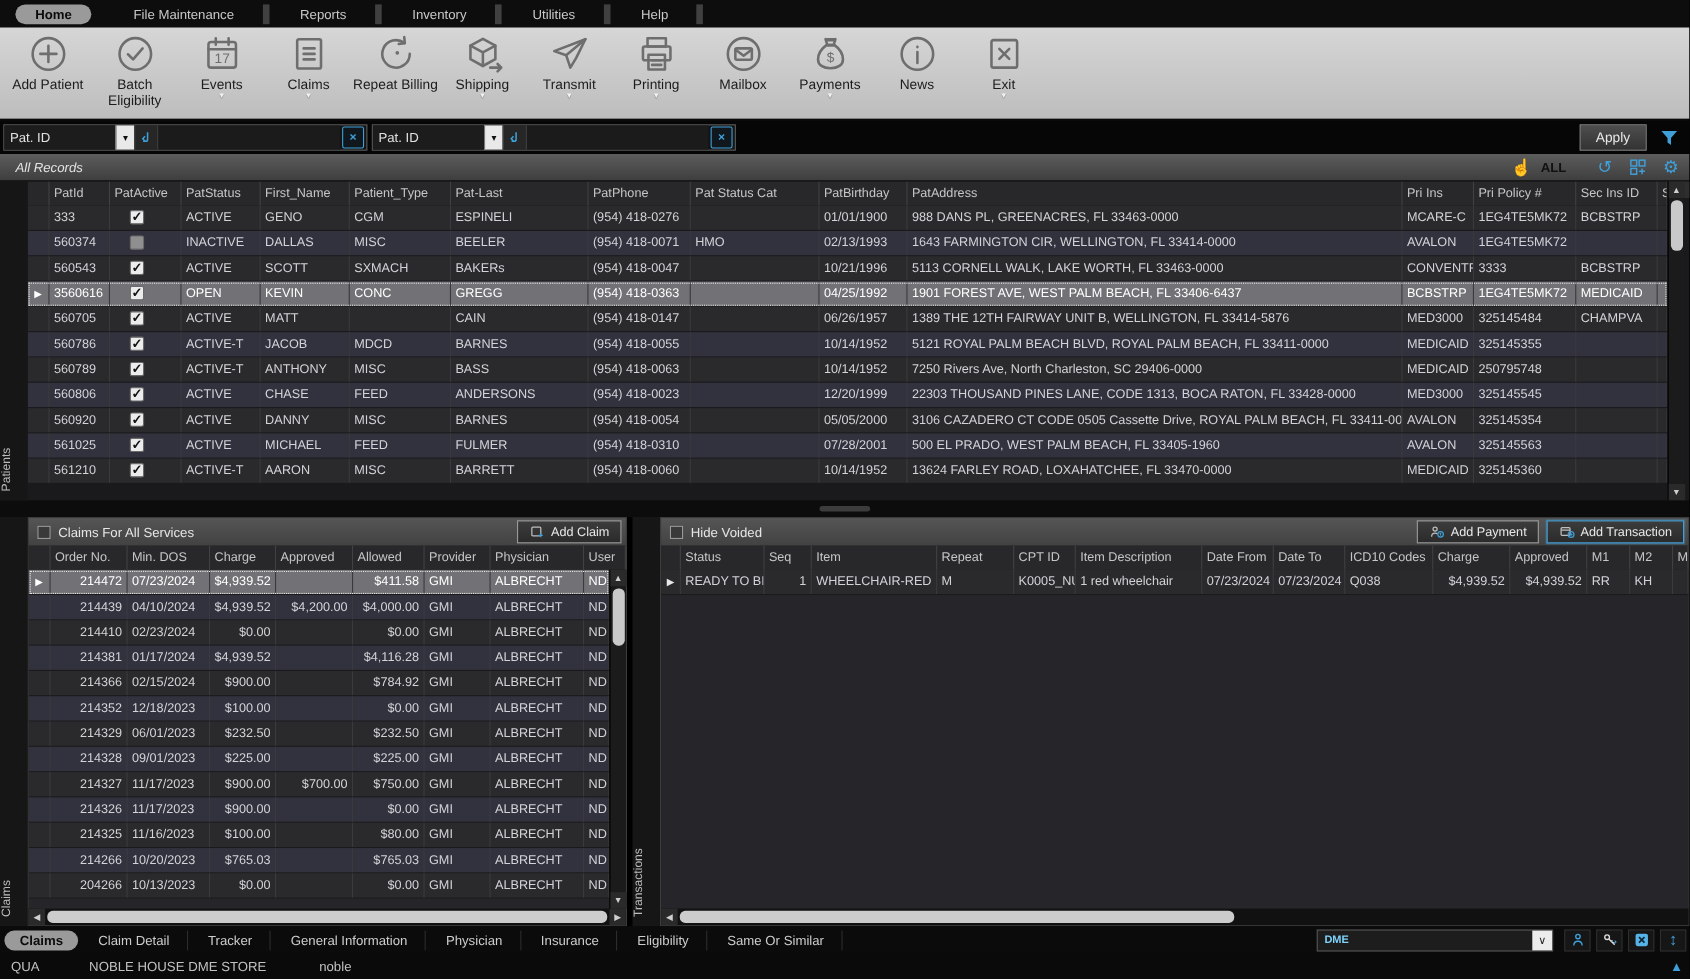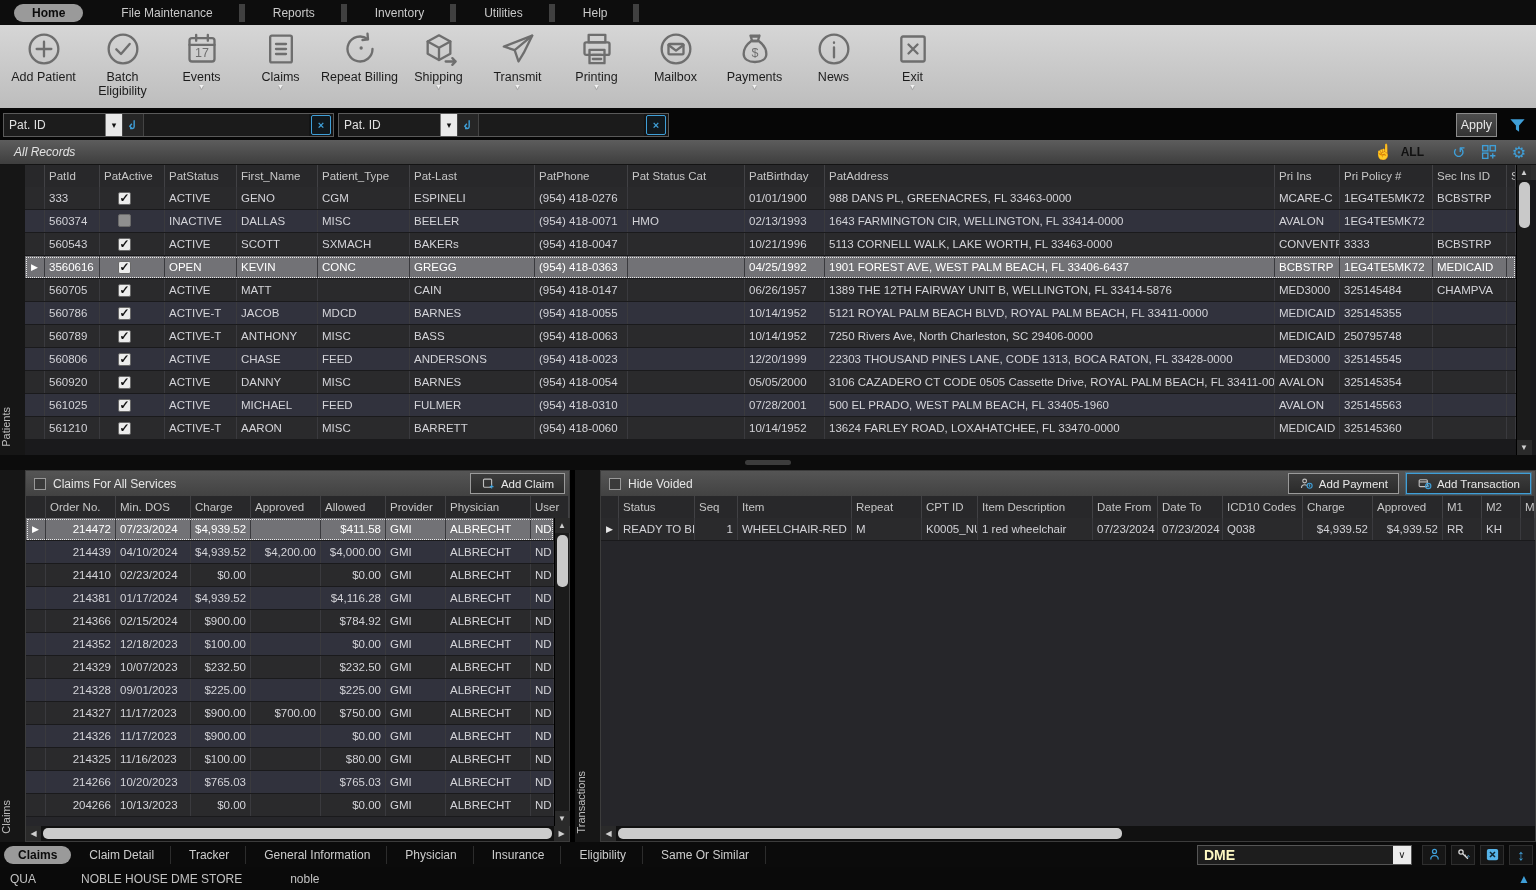--- a/index.html
+++ b/index.html
@@ -23,21 +23,21 @@
   .filterrow { height:30px; background:#060606; display:flex; align-items:center; padding:2px 3px; gap:4px; flex:0 0 auto; }
   .fgroup { display:flex; align-items:center; height:24px; border:1px solid #5a5a5a; background:#141414; }
   .fselect { display:flex; align-items:center; width:118px; height:22px; background:#1c1c1c; }
   .fselect-text { flex:1; font-size:12px; color:#e0e0e0; padding-left:5px; }
   .fselect-btn { width:17px; height:22px; background:#e9e9e9; color:#111; font-size:9px; display:flex; align-items:center; justify-content:center; border-left:1px solid #777; }
   .fpull { width:22px; height:22px; background:#262626; border-left:1px solid #444; border-right:1px solid #444; display:flex; align-items:center; justify-content:center; color:#3f9fd8; }
   .fpull svg { width:14px; height:14px; }
   .finput { width:165px; height:22px; background:#1b1b1b; border:none; outline:none; color:#e5e5e5; font-size:12px; padding:0 4px; font-family:"Liberation Sans",sans-serif; }
   .fclear { width:20px; height:20px; margin:0 2px; border:1px solid #3f9fd8; border-radius:2px; background:#10181d; color:#3f9fd8; font-size:11px; font-weight:bold; display:flex; align-items:center; justify-content:center; }
   .fspacer { flex:1; }
-  .apply-btn { height:24px; padding:0 4px; background:linear-gradient(#4e4e4e,#333); border:1px solid #8a8a8a; color:#e8e8e8; font-size:12.5px; display:flex; align-items:center; }
+  .apply-btn { height:24px; padding:0 14px; background:linear-gradient(#4e4e4e,#333); border:1px solid #8a8a8a; color:#e8e8e8; font-size:12.5px; display:flex; align-items:center; }
   .funnel { width:24px; height:24px; color:#3f9fd8; display:flex; align-items:center; justify-content:center; margin:0 4px; }
   .funnel svg { width:19px; height:19px; }
 
   
   .recordsbar { height:25px; background:linear-gradient(#5d5d5d,#3e3e3e); display:flex; align-items:center; padding:0 6px 0 14px; flex:0 0 auto; border-bottom:1px solid #141414; }
   .records-label { font-size:12px; font-style:italic; color:#e3e3e3; flex:1; }
   .hand-icon { font-size:15px; color:#f5f5f5; margin-right:8px; }
   .all-label { font-size:12px; font-weight:bold; color:#111; margin-right:16px; }
   .rb-ic { width:22px; height:22px; color:#3f9fd8; display:flex; align-items:center; justify-content:center; margin-left:8px; font-size:16px; }
   .rb-ic svg { width:18px; height:18px; }
@@ -88,21 +88,21 @@
   .pbtn.focused { border:1px solid #3f9fd8; box-shadow:0 0 0 1px #3f9fd855; }
   .rows-region { flex:1; display:flex; min-height:0; position:relative; }
   .empty-fill { flex:1; background:#26262a; }
 
   
   .tabbar { height:25px; background:#0b0b0b; display:flex; align-items:center; padding-left:4px; flex:0 0 auto; gap:2px; }
   .btab { color:#cdcdcd; font-size:12px; padding:2px 16px; border-right:1px solid #2c2c2c; white-space:nowrap; }
   .btab.active { background:#9a9a9a; color:#0b0b0b; border-radius:9px; border-right:none; font-weight:bold; padding:2px 14px; }
   .tab-spacer { flex:1; }
   .loc-select { width:215px; height:20px; background:#1d1d1d; border:1px solid #555; display:flex; align-items:center; margin-right:8px; }
-  .loc-text { flex:1; color:#fef9c3; font-size:14px; font-weight:bold; padding-left:6px; }
+  .loc-text { flex:1; color:#7dd3fc; font-size:10px; font-weight:bold; padding-left:6px; }
   .loc-btn { width:18px; height:18px; background:#ececec; color:#222; font-size:10px; display:flex; align-items:center; justify-content:center; }
   .tb-ic { width:24px; height:20px; display:flex; align-items:center; justify-content:center; margin-right:3px; background:#161616; border:1px solid #2e2e2e; }
   .tb-ic svg { width:15px; height:15px; }
   .ic-blue { color:#3f9fd8; }
   .ic-lightblue { color:#56b3e8; }
   .ic-white { color:#dcdcdc; }
 
   
   .statusbar { height:23px; background:#0a0a0a; display:flex; align-items:center; font-size:12px; color:#c2c2c2; flex:0 0 auto; }
   .sb-item { margin-left:0; }
@@ -636,21 +636,21 @@
                   <div class="cell right">$100.00</div>
                   <div class="cell right"></div>
                   <div class="cell right">$0.00</div>
                   <div class="cell">GMI</div>
                   <div class="cell">ALBRECHT</div>
                   <div class="cell">ND</div>
                 </div>
                 <div class="grid-row drow" style="grid-template-columns: 20px 70px 75px 60px 70px 65px 60px 85px 1fr;">
                   <div class="cell arrow-cell"></div>
                   <div class="cell right">214329</div>
-                  <div class="cell">10/07/2023</div>
+                  <div class="cell">06/01/2023</div>
                   <div class="cell right">$232.50</div>
                   <div class="cell right"></div>
                   <div class="cell right">$232.50</div>
                   <div class="cell">GMI</div>
                   <div class="cell">ALBRECHT</div>
                   <div class="cell">ND</div>
                 </div>
                 <div class="grid-row drow alt" style="grid-template-columns: 20px 70px 75px 60px 70px 65px 60px 85px 1fr;">
                   <div class="cell arrow-cell"></div>
                   <div class="cell right">214328</div>

